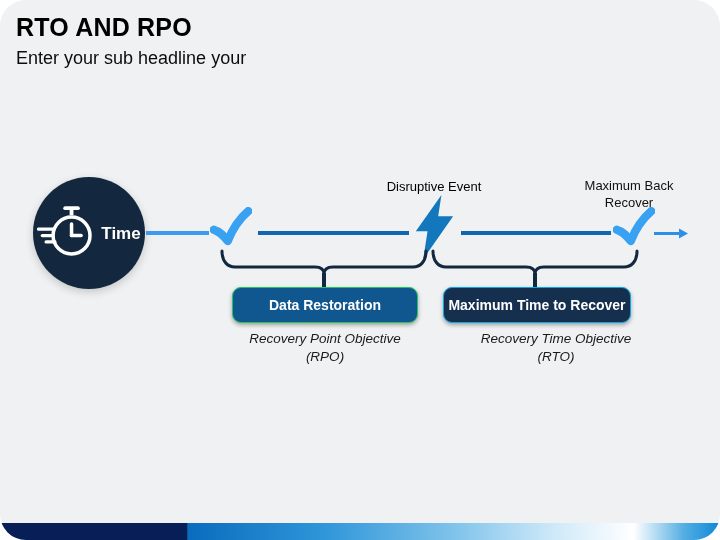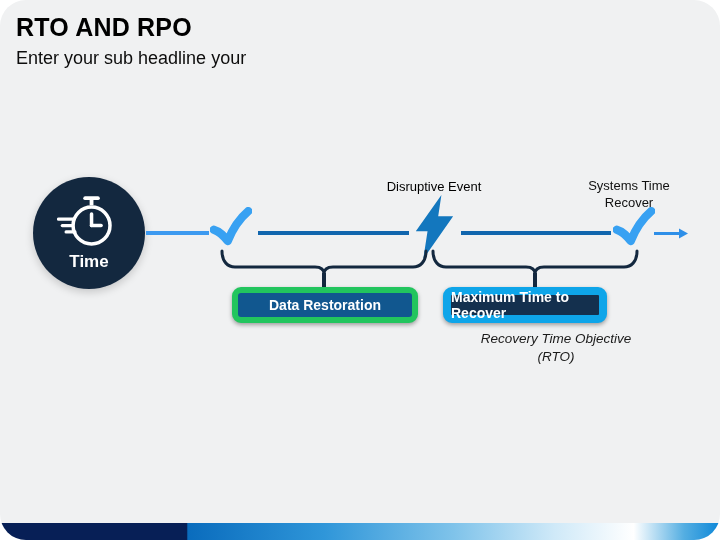--- a/index.html
+++ b/index.html
@@ -32,21 +32,21 @@
   }
 
   
   .time-circle {
     position: absolute;
     left: 33px; top: 177px;
     width: 112px; height: 112px;
     background: #13283f;
     border-radius: 50%;
     display: flex;
-    flex-direction: column;
+    flex-direction: row;
     align-items: center;
     justify-content: center;
     box-shadow: 0 3px 8px rgba(0,0,0,0.18);
   }
   .time-label {
     color: #ffffff;
     font-size: 17px;
     font-weight: bold;
     margin-top: 1px;
   }
@@ -96,26 +96,26 @@
     justify-content: center;
     color: #ffffff;
     font-size: 14px;
     font-weight: bold;
     box-shadow: 0 2px 4px rgba(0,0,0,0.35);
     cursor: default;
   }
   .btn-rpo {
     left: 232px; width: 186px;
     background: #11578f;
-    border: 6px solid #22c55e;
+    border: 1px solid #22c55e;
   }
   .btn-rto {
-    left: 443px; width: 164px;
+    left: 443px; width: 188px;
     background: #14304e;
-    border: 8px solid #0ea5e9;
+    border: 1px solid #0ea5e9;
   }
 
   
   .caption {
     position: absolute;
     top: 330px;
     width: 210px;
     text-align: center;
     font-style: italic;
     font-size: 13.5px;
@@ -181,36 +181,40 @@
 
   <svg class="tl-arrow" viewBox="0 0 36 15">
     <line x1="1" y1="7.5" x2="27" y2="7.5" stroke="#2e8fe8" stroke-width="3"></line>
     <polygon points="26,2.5 35,7.5 26,12.5" fill="#2e8fe8"></polygon>
   </svg>
 
   <div class="ms-label ms-2">
     <span>Disruptive Event</span>
   </div>
   <div class="ms-label ms-3">
-    <span>Systems Time</span><br>
+    <span>Maximum Back</span><br>
     <span>Recover</span>
   </div>
 
   <svg class="brace brace-left" viewBox="0 0 208 44" fill="none">
     <path d="M2 2 C2 13 8 18 15 18 L95 18 Q104 18 104 25 Q104 18 113 18 L193 18 C200 18 206 13 206 2" stroke="#13283f" stroke-width="3" stroke-linecap="round"></path>
     <line x1="104" y1="24" x2="104" y2="42" stroke="#13283f" stroke-width="4"></line>
   </svg>
   <svg class="brace brace-right" viewBox="0 0 208 44" fill="none">
     <path d="M2 2 C2 13 8 18 15 18 L95 18 Q104 18 104 25 Q104 18 113 18 L193 18 C200 18 206 13 206 2" stroke="#13283f" stroke-width="3" stroke-linecap="round"></path>
     <line x1="104" y1="24" x2="104" y2="42" stroke="#13283f" stroke-width="4"></line>
   </svg>
 
   <div class="pill-button btn-rpo">Data Restoration</div>
   <div class="pill-button btn-rto">Maximum Time to Recover</div>
 
+  <div class="caption cap-rpo">
+    <span>Recovery Point Objective</span><br>
+    <span>(RPO)</span>
+  </div>
   <div class="caption cap-rto">
     <span>Recovery Time Objective</span><br>
     <span>(RTO)</span>
   </div>
 
   <div class="footer-bar"></div>
 
 </div>
 
 </body></html>

